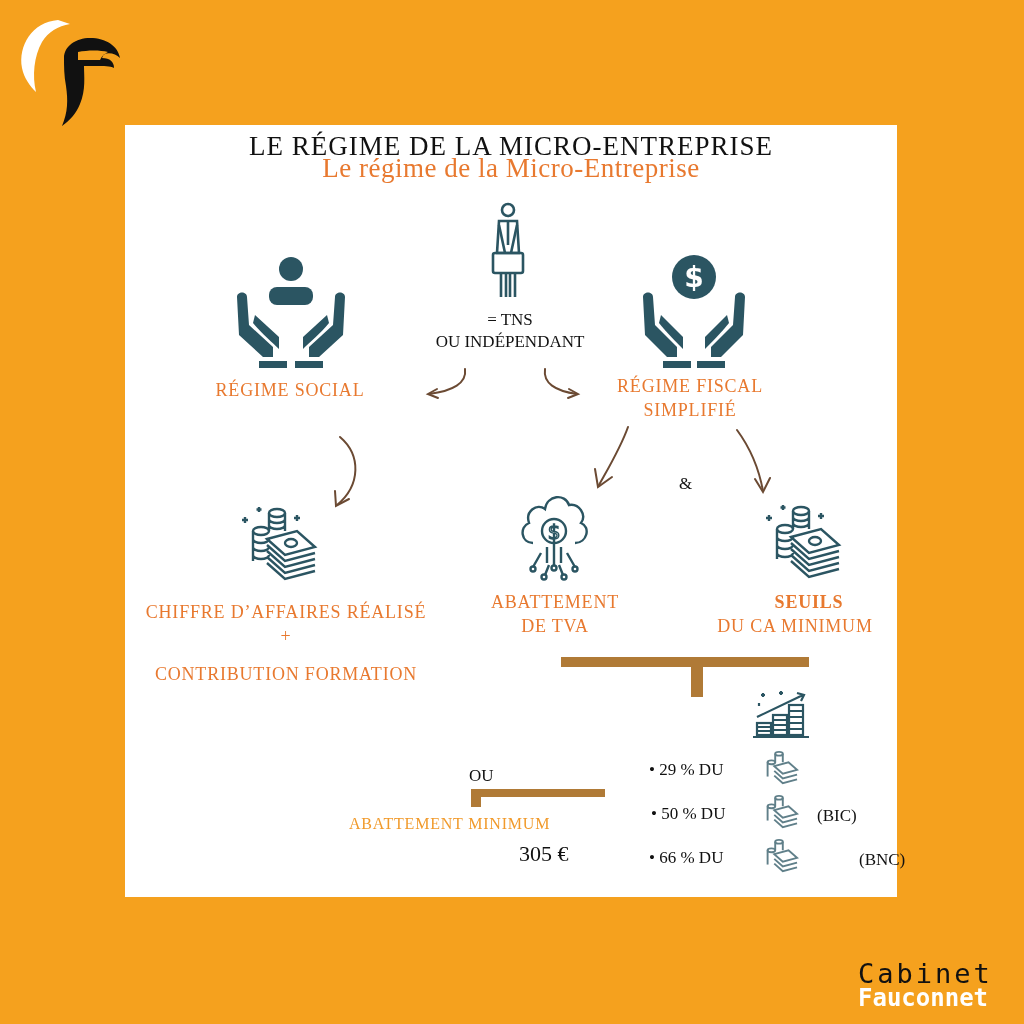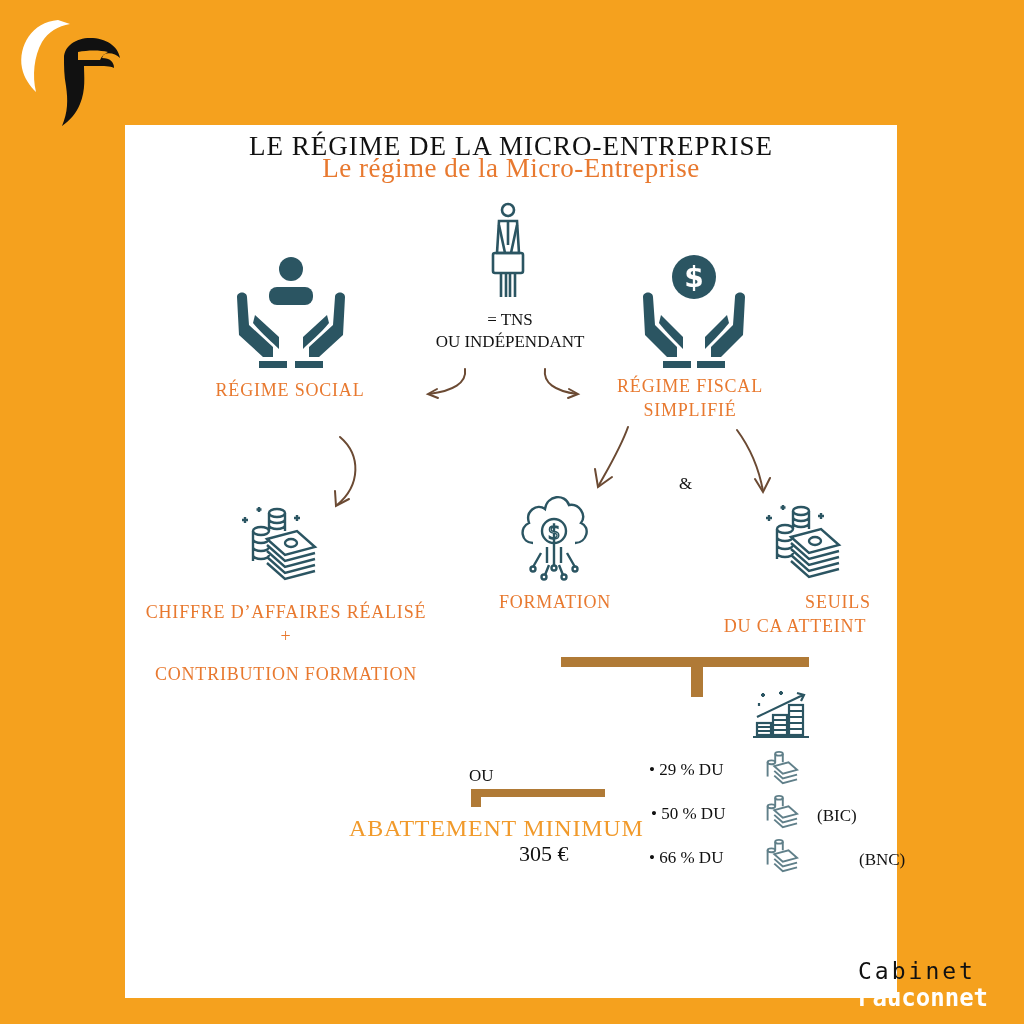--- a/index.html
+++ b/index.html
@@ -1,28 +1,28 @@
 <!DOCTYPE html>
 <html><head>
 <meta charset="utf-8">
 <style>
   html, body { margin:0; padding:0; }
   body { width:1024px; height:1024px; background:#F5A11E; position:relative; overflow:hidden; font-family:"Liberation Serif", "DejaVu Serif", serif; }
-  .panel { position:absolute; left:125px; top:125px; width:772px; height:873px; background:#ffffff; }
+  .panel { position:absolute; left:125px; top:125px; width:772px; height:772px; background:#ffffff; }
   .abs { position:absolute; }
   .center { text-align:center; }
   .title1 { left:0; top:6px; width:772px; font-size:27px; color:#111; letter-spacing:1px; }
   .title2 { left:0; top:28px; width:772px; font-size:27px; color:#E8792F; letter-spacing:0.5px; }
   .orange { color:#E8792F; font-size:18px; line-height:22px; letter-spacing:0.8px; }
-  .orange2 { color:#F19A2B; font-size:24px; letter-spacing:0.8px; }
+  .orange2 { color:#F19A2B; font-size:16px; letter-spacing:0.8px; }
   .black { color:#111; font-size:17px; line-height:22px; }
   .bar { background:#B07A36; position:absolute; }
   svg { overflow:visible; }
   .logo { position:absolute; left:18px; top:16px; }
-  .brand1 { position:absolute; left:858px; top:958px; font-family:"DejaVu Sans Mono","Liberation Mono",monospace; font-size:23px; color:#111; letter-spacing:3px; }
+  .brand1 { position:absolute; left:858px; top:958px; font-family:"DejaVu Sans Mono","Liberation Mono",monospace; font-size:27px; color:#111; letter-spacing:3px; }
   .brand2 { position:absolute; left:858px; top:984px; font-family:"DejaVu Sans Mono","Liberation Mono",monospace; font-size:24px; color:#fff; font-weight:bold; letter-spacing:0px; }
 </style>
 </head>
 <body>
 
 <div class="logo">
   <svg width="110" height="115" viewBox="0 0 110 115">
     <path d="M40,4 C14,6 0,30 4,52 C6,62 12,70 18,76 C14,60 16,40 24,26 C30,16 40,10 52,8 Z" fill="#ffffff"></path>
     <path d="M46,42 C46,30 58,22 72,22 C88,22 100,30 102,42 C98,38 92,36 86,38 L84,42 C92,42 96,46 96,52 C92,50 86,50 78,50 L66,50 C66,60 68,74 62,88 C58,98 52,104 44,110 C50,96 50,84 48,70 C46,60 46,50 46,42 Z M60,36 L60,44 L82,44 C84,40 86,38 90,36 C82,34 70,34 60,36 Z" fill="#111"></path>
   </svg>
@@ -117,35 +117,36 @@
       <circle cx="37" cy="44" r="12"></circle>
       <text x="37" y="52" font-size="20" font-family="DejaVu Sans, sans-serif" fill="none" stroke="#2B5562" stroke-width="1.4" text-anchor="middle">$</text>
       <path d="M37,56 v22 M30,60 v16 M44,60 v16 M24,66 l-8,14 M50,66 l8,14 M32,78 l-4,10 M42,78 l4,10"></path>
       <circle cx="16" cy="82" r="2.5"></circle>
         <circle cx="58" cy="82" r="2.5"></circle>
         <circle cx="37" cy="81" r="2.5"></circle>
         <circle cx="27" cy="90" r="2.5"></circle>
         <circle cx="47" cy="90" r="2.5"></circle>
     </svg>
   </div>
-  <div class="abs center orange" style="left:330px;top:466px;width:200px;">FORMATION</div>
+  <div class="abs center orange" style="left:330px;top:466px;width:200px;">ABATTEMENT</div>
+  <div class="abs center orange" style="left:330px;top:490px;width:200px;">DE TVA</div>
 
   <div class="abs" style="left:636px;top:374px;">
     <svg width="80" height="84" viewBox="0 0 80 80" fill="none" stroke="#2B5562" stroke-width="2.4">
       <path d="M8,14 l0,6 M5,17 l6,0 M60,12 l0,6 M57,15 l6,0 M22,4 l0,5 M19.5,6.5 l5,0"></path>
       <ellipse cx="40" cy="10" rx="8" ry="4"></ellipse>
         <path d="M32,10 v18 M48,10 v18 M32,16 a8,4 0 0 0 16,0 M32,22 a8,4 0 0 0 16,0"></path>
       <ellipse cx="24" cy="28" rx="8" ry="4"></ellipse>
         <path d="M16,28 v30 M16,36 a8,4 0 0 0 16,0 M16,44 a8,4 0 0 0 16,0 M16,52 a8,4 0 0 0 16,0"></path>
       <path d="M30,36 L60,28 L78,44 L48,52 Z M30,42 L48,58 L78,50 M30,48 L48,64 L78,56 M30,54 L48,70 L78,62 M30,60 L48,76 L78,68"></path>
       <ellipse cx="54" cy="40" rx="6" ry="4"></ellipse>
     </svg>
   </div>
-  <div class="abs center orange" style="left:623px;top:466px;width:180px;">SEUILS</div>
-  <div class="abs center orange" style="left:570px;top:490px;width:200px;">DU CA ATTEINT</div>
+  <div class="abs center orange" style="left:594px;top:466px;width:180px;font-weight:bold;">SEUILS</div>
+  <div class="abs center orange" style="left:570px;top:490px;width:200px;">DU CA MINIMUM</div>
 
   <div class="bar" style="left:436px;top:532px;width:248px;height:10px;"></div>
   <div class="bar" style="left:566px;top:532px;width:12px;height:40px;"></div>
 
   <div class="abs" style="left:628px;top:562px;">
     <svg width="56" height="52" viewBox="0 0 56 52" fill="none" stroke="#2B5562" stroke-width="2.2">
       <path d="M4,30 L50,8 M44,6 l7,2 l-3,6"></path>
       <path d="M10,6 l0,4 M8,8 l4,0 M28,4 l0,4 M26,6 l4,0 M6,16 l0,3"></path>
       <rect x="4" y="36" width="14" height="12"></rect>
         <path d="M4,40 h14 M4,44 h14"></path>

